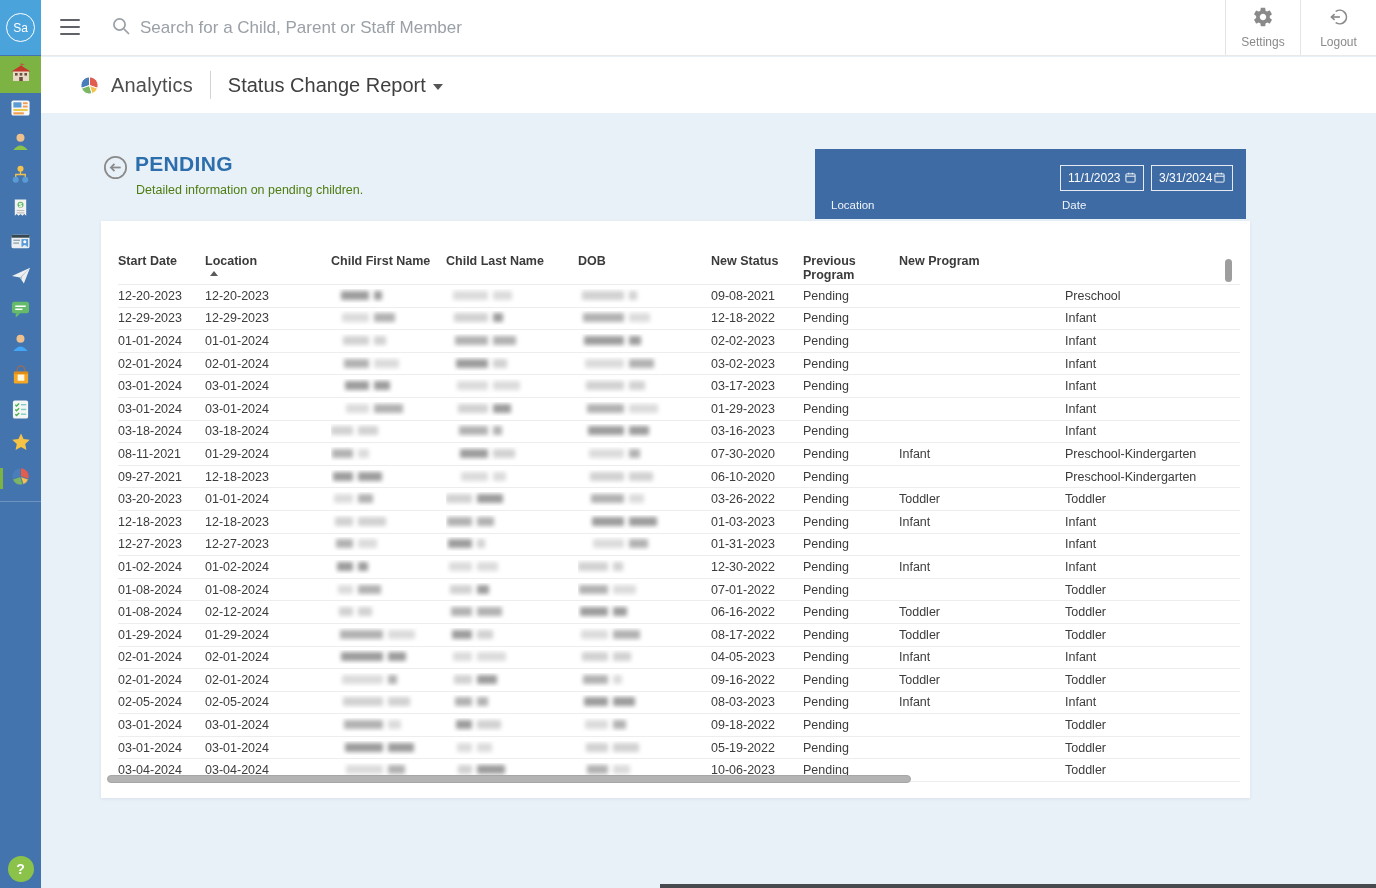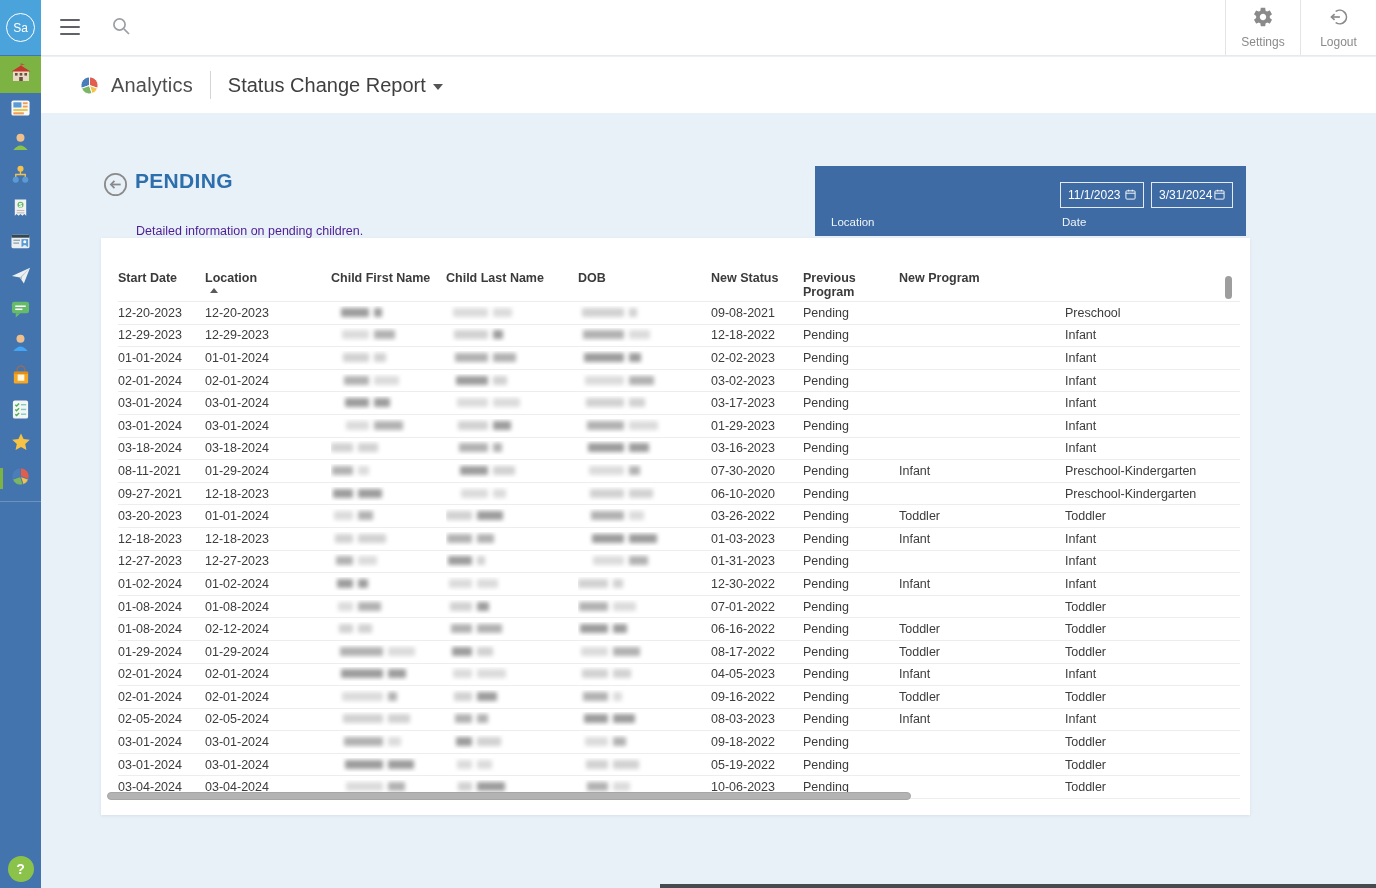--- a/index.html
+++ b/index.html
@@ -33,24 +33,24 @@
   
   .subheader { position:absolute; left:41px; top:57px; width:1335px; height:56px; background:#fff; z-index:9; }
   .sub-inner { display:flex; align-items:center; height:100%; padding-left:38px; }
   .brand-pie { margin-right:11px; display:flex; }
   .sub-title { font-size:20px; color:#4d4d4d; letter-spacing:.2px; }
   .sub-div { width:1px; height:28px; background:#d4d4d4; margin:0 17px; }
   .report-picker { font-size:20px; color:#3f3f3f; font-weight:500; display:flex; align-items:center; gap:7px; cursor:pointer; }
   .caret-down { width:0; height:0; border-left:5px solid transparent; border-right:5px solid transparent; border-top:6px solid #555; margin-top:3px; }
 
   
-  .main { position:absolute; left:41px; top:123px; width:1335px; height:664px; background:#e9f1f8; }
+  .main { position:absolute; left:41px; top:106px; width:1335px; height:664px; background:#e9f1f8; }
   .back-btn { position:absolute; left:62px; top:49px; width:25px; height:25px; cursor:pointer; }
   .page-title { position:absolute; left:94px; top:46px; font-size:21px; font-weight:bold; color:#2d6fad; letter-spacing:.3px; }
-  .page-subtitle { position:absolute; left:95px; top:77px; font-size:12.5px; color:#4c1d95;margin-top:24px; }
+  .page-subtitle { position:absolute; left:95px; top:77px; font-size:12.5px; color:#4d7c0f; }
 
   .filter-panel { position:absolute; left:774px; top:43px; width:431px; height:70px; background:#3e6ba3; }
   .loc-select { position:absolute; left:15px; top:16px; width:205px; height:27px; background:#7096c1; border:1px solid #dbe4ef; display:flex; align-items:center; justify-content:space-between; padding:0 9px; cursor:pointer; }
   .loc-select .val { color:#fff; font-size:13px; }
   .panel-label { position:absolute; font-size:11.5px; color:#eef3f9; }
   .lbl-location { left:16px; top:50px; }
   .lbl-date { left:247px; top:50px; }
   .date-input { position:absolute; top:16px; height:26px; background:transparent; border:1px solid #e3eaf3; display:flex; align-items:center; justify-content:space-between; padding:0 7px; cursor:text; }
   .date-input .dval { color:#fff; font-size:12px; }
   .di-from { left:245px; width:84px; }
@@ -229,20 +229,21 @@
       <span></span>
       <span></span>
     </div>
   <div class="search-wrap">
     <span>
       <svg width="20" height="20" viewBox="0 0 20 20">
         <circle cx="8.5" cy="8.5" r="5.6" fill="none" stroke="#9aa0a6" stroke-width="1.7"></circle>
         <line x1="12.9" y1="12.9" x2="18" y2="18" stroke="#9aa0a6" stroke-width="1.7"></line>
       </svg>
     </span>
+    <input class="search-input" type="text" placeholder="Search for a Child, Parent or Staff Member" style="">
   </div>
   <div class="top-action act-settings">
     <span>
       <svg width="22" height="22" viewBox="0 0 24 24" fill="#8a8a8a">
         <path d="M19.4 13c.04-.33.06-.66.06-1s-.02-.67-.06-1l2.1-1.65c.19-.15.24-.42.12-.64l-2-3.46c-.12-.22-.39-.3-.61-.22l-2.49 1c-.52-.4-1.08-.73-1.69-.98l-.38-2.65C14.46 2.18 14.25 2 14 2h-4c-.25 0-.46.18-.49.42l-.38 2.65c-.61.25-1.17.59-1.69.98l-2.49-1c-.23-.09-.49 0-.61.22l-2 3.46c-.13.22-.07.49.12.64L4.56 11c-.04.33-.06.66-.06 1s.02.67.06 1l-2.1 1.65c-.19.15-.24.42-.12.64l2 3.46c.12.22.39.3.61.22l2.49-1c.52.4 1.08.73 1.69.98l.38 2.65c.03.24.24.42.49.42h4c.25 0 .46-.18.49-.42l.38-2.65c.61-.25 1.17-.59 1.69-.98l2.49 1c.23.09.49 0 .61-.22l2-3.46c.12-.22.07-.49-.12-.64L19.4 13zM12 15.5c-1.93 0-3.5-1.57-3.5-3.5s1.57-3.5 3.5-3.5 3.5 1.57 3.5 3.5-1.57 3.5-3.5 3.5z"></path>
       </svg>
     </span>
     <span class="lbl">Settings</span>
   </div>
   <div class="top-action act-logout">

